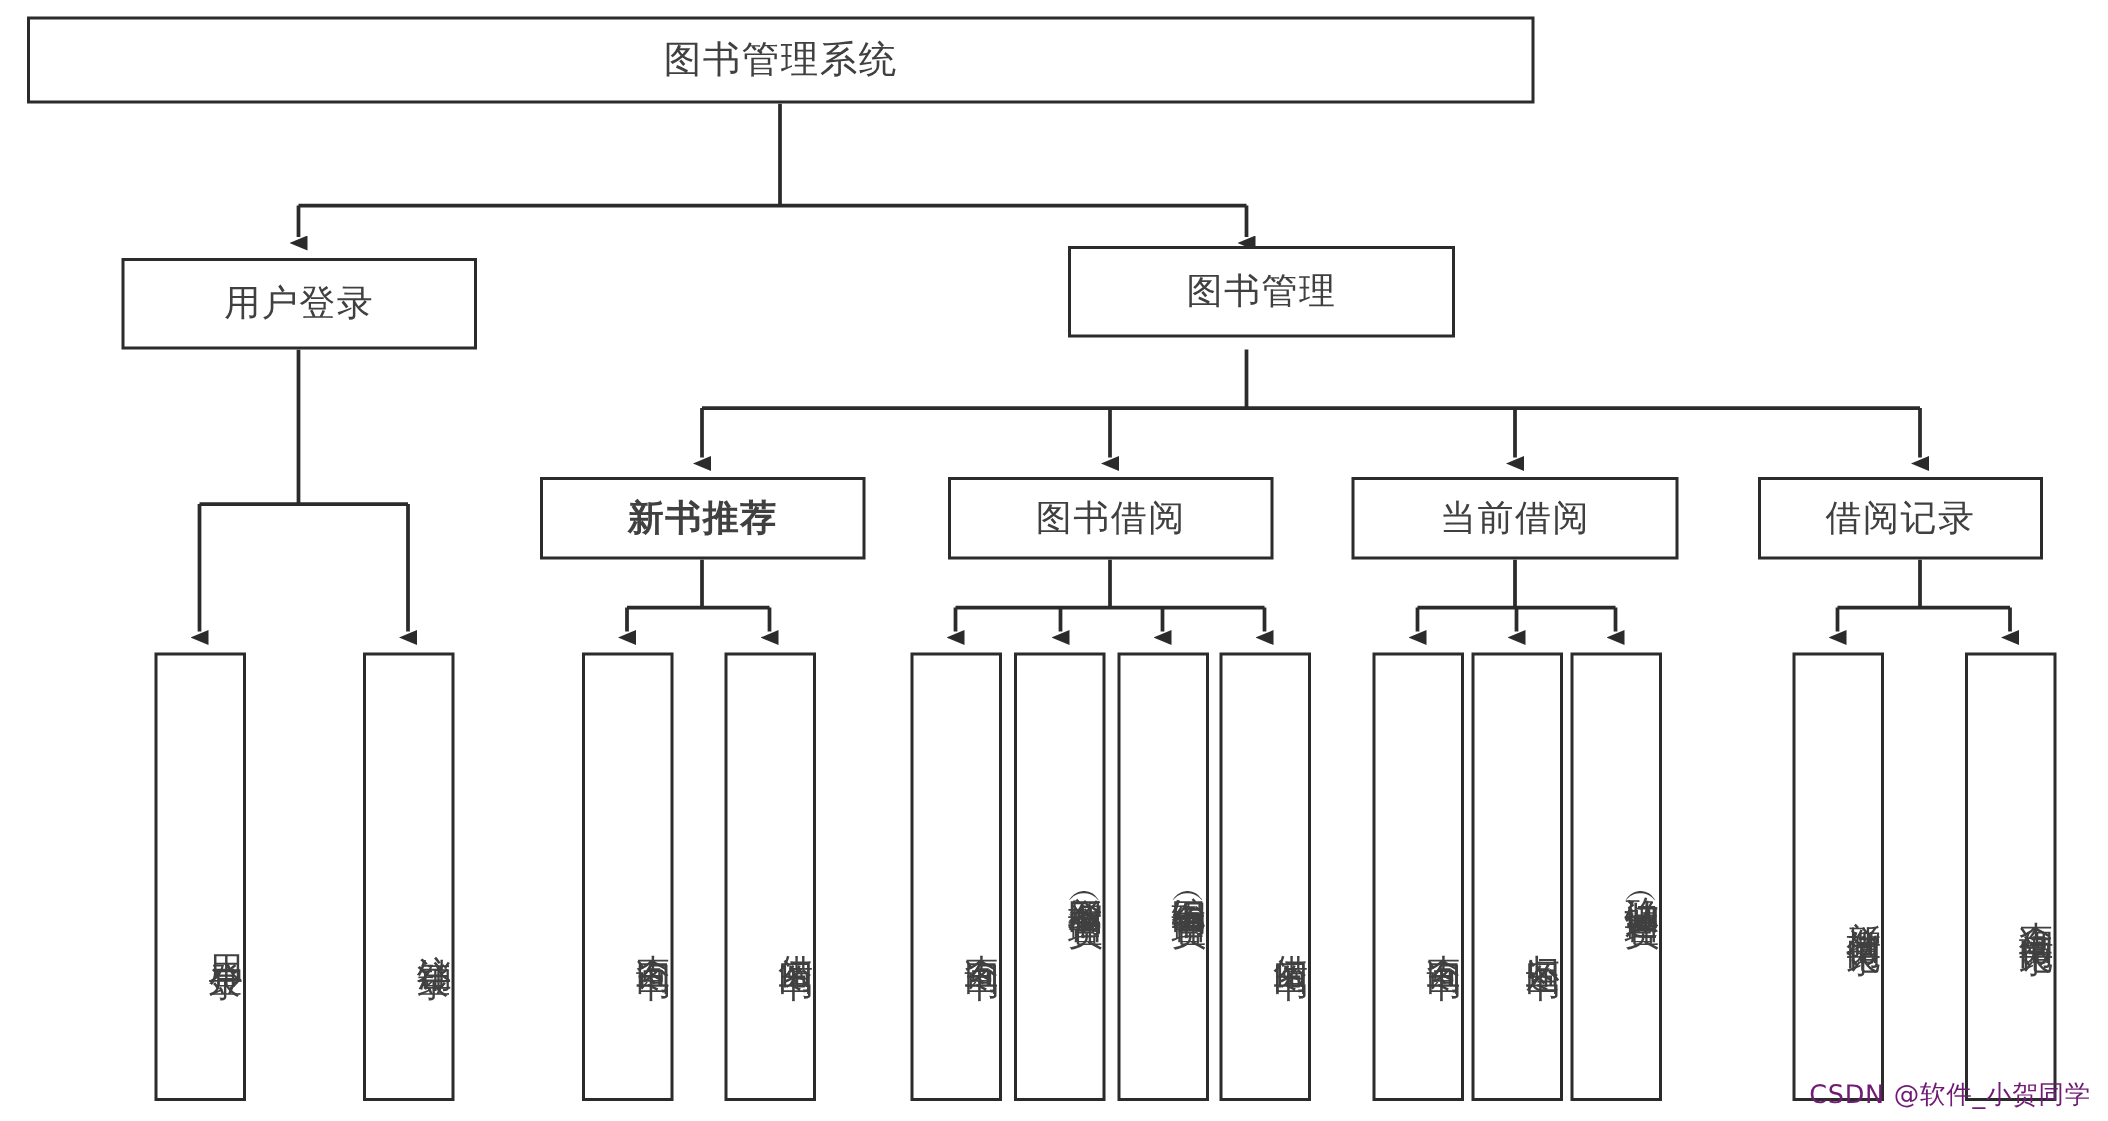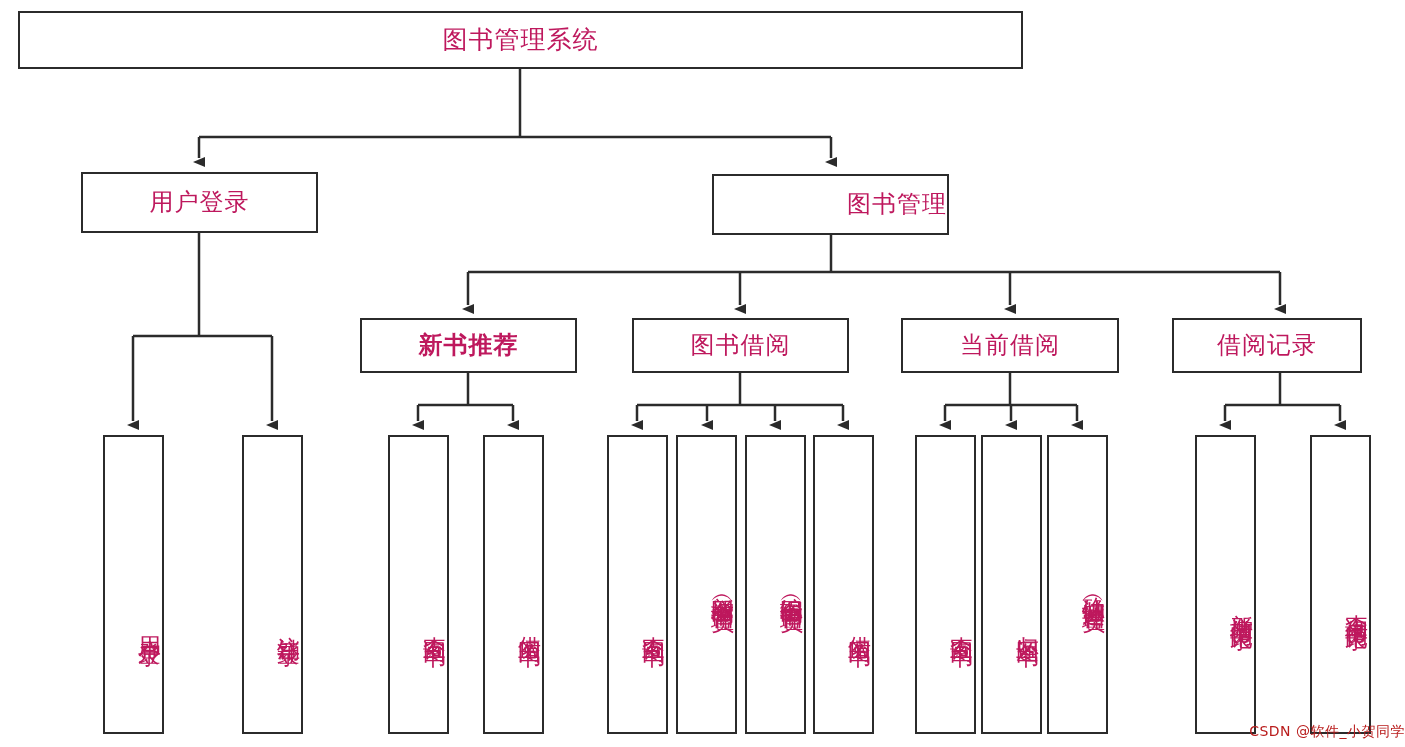--- a/index.html
+++ b/index.html
@@ -27,21 +27,21 @@
     pointer-events: none;
   }
   .node {
     position: absolute;
     box-sizing: border-box;
     background: #ffffff;
     border: 2.5px solid #2b2b2b;
     display: flex;
     align-items: center;
     justify-content: center;
-    color: #be185d;
+    color: #404040;
   }
   .node.horiz {
     font-size: 24px;
     letter-spacing: 1px;
     line-height: 1.2;
   }
   .node.root {
     font-size: 25px;
   }
   .node.vert {
@@ -58,24 +58,24 @@
     writing-mode: vertical-rl;
     text-orientation: upright;
     display: block;
     text-align: left;
   }
   .node.vert.tall > span {
     letter-spacing: 2px;
   }
   .watermark {
     position: absolute;
-    right: 0;
+    right: 11px;
     bottom: 6px;
-    font-size: 14px;
-    color: #b91c1c;
+    font-size: 17px;
+    color: #701a75;
     letter-spacing: 0.5px;
     white-space: nowrap;
     user-select: none;
   }
 </style>
 </head>
 <body>
 
 <div id="canvas">
 
@@ -130,21 +130,21 @@
   </svg>
 
   <div class="node horiz root" style="left:18px; top:11px; width:1005px; height:58px;">
     <span>图书管理系统</span>
   </div>
 
   <div class="node horiz" style="left:81px; top:172px; width:237px; height:61px;">
     <span>用户登录</span>
   </div>
 
-  <div class="node horiz" style="left:712px; top:174px; width:237px; height:61px;justify-content:flex-end;">
+  <div class="node horiz" style="left:712px; top:164px; width:258px; height:61px;">
     <span>图书管理</span>
   </div>
 
   <div class="node horiz" style="left:360px; top:318px; width:217px; height:55px;font-weight:bold;">
     <span>新书推荐</span>
   </div>
 
   <div class="node horiz" style="left:901px; top:318px; width:218px; height:55px;">
     <span>当前借阅</span>
   </div>

